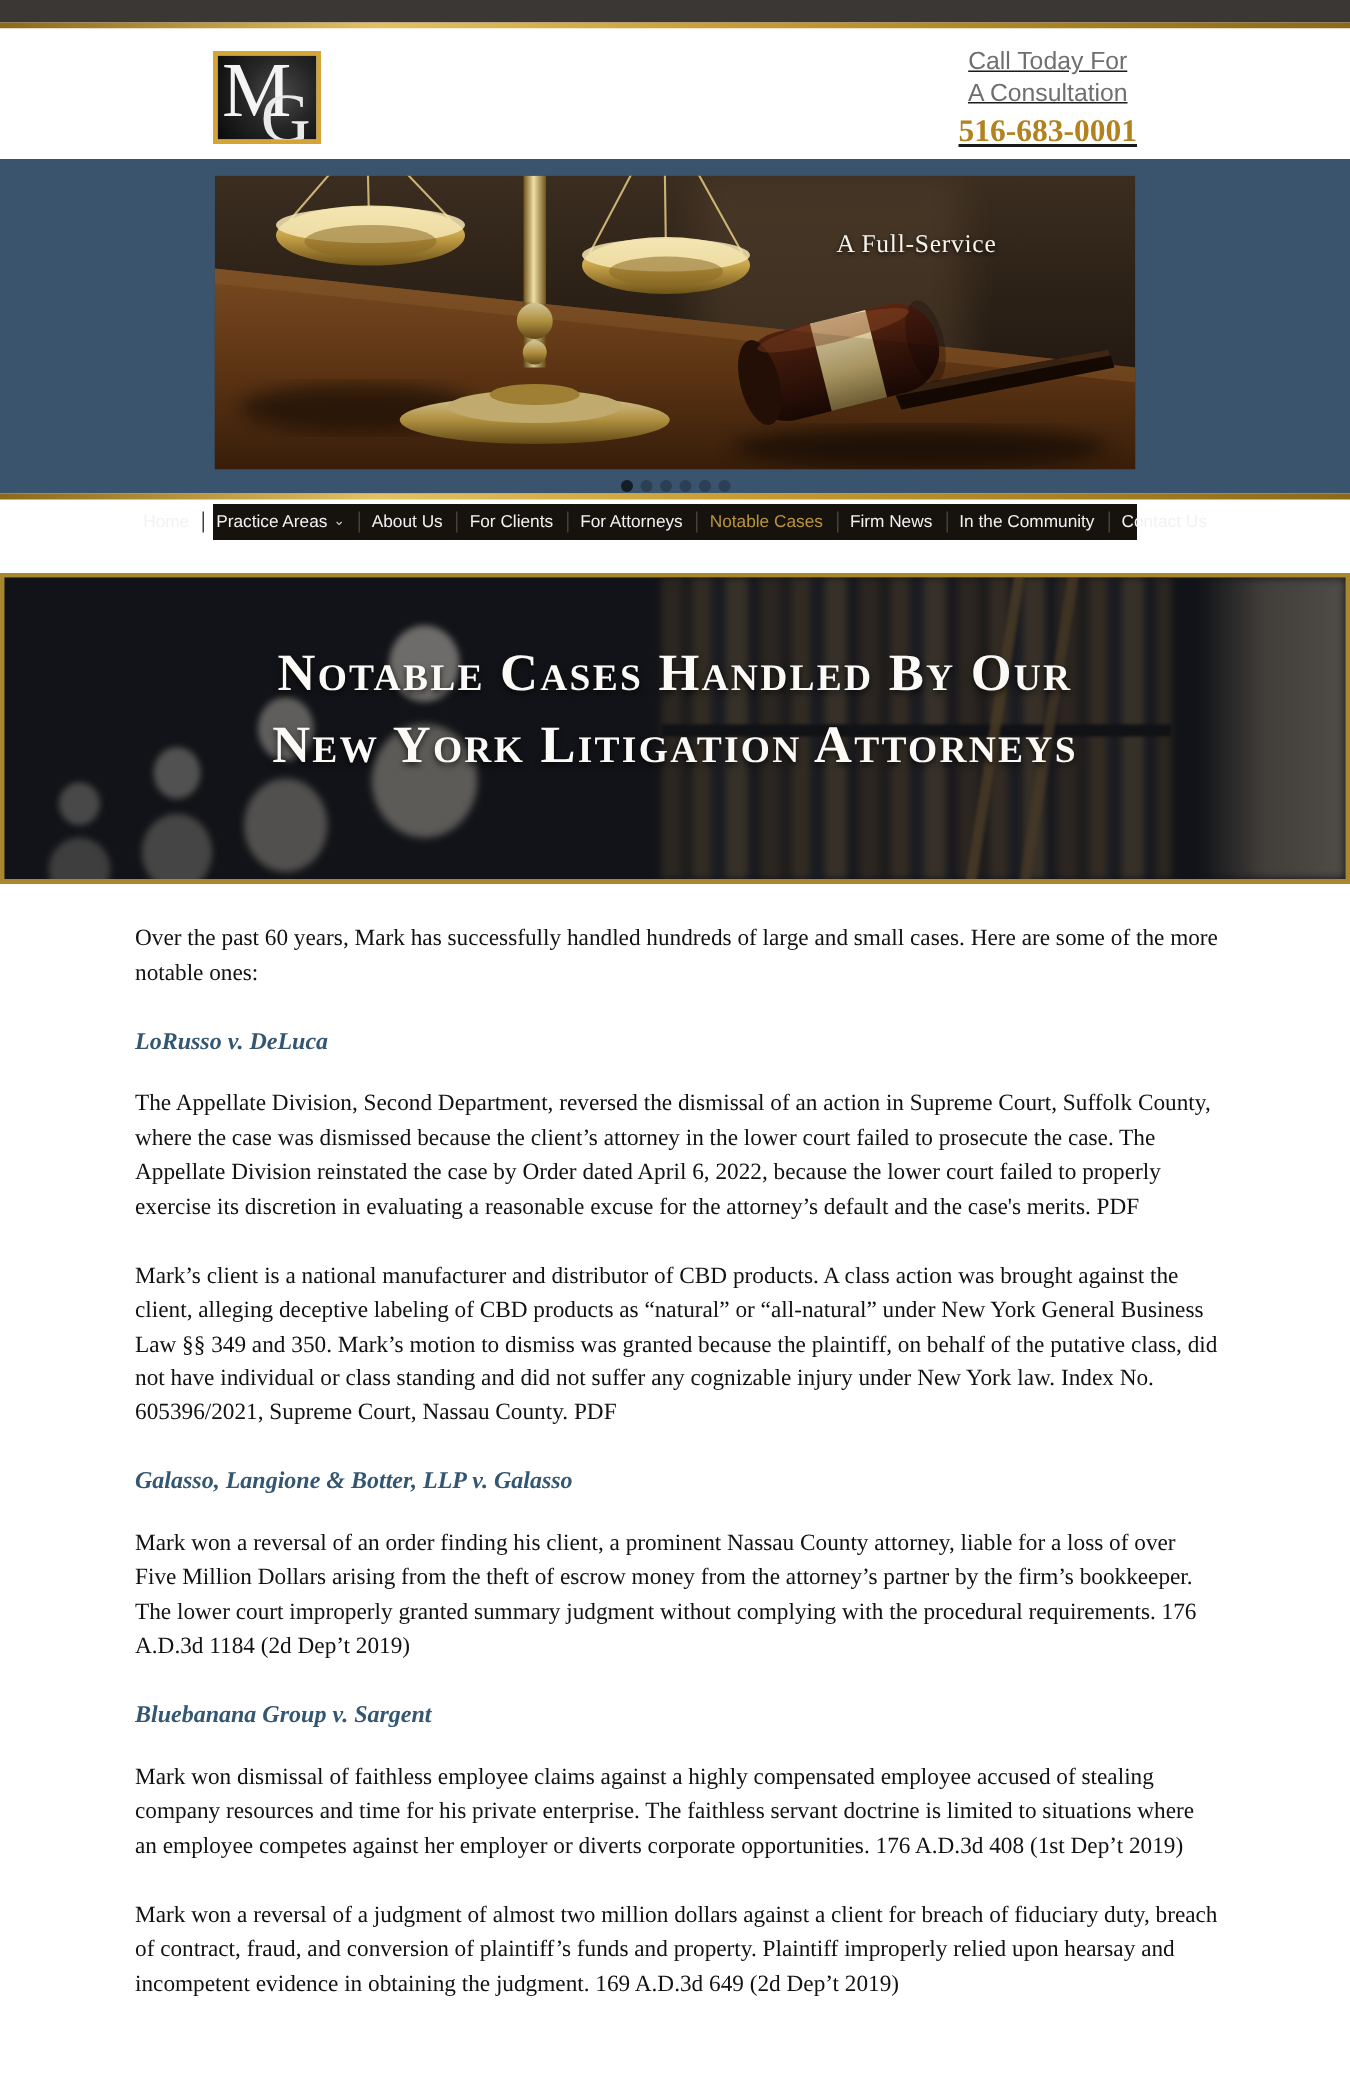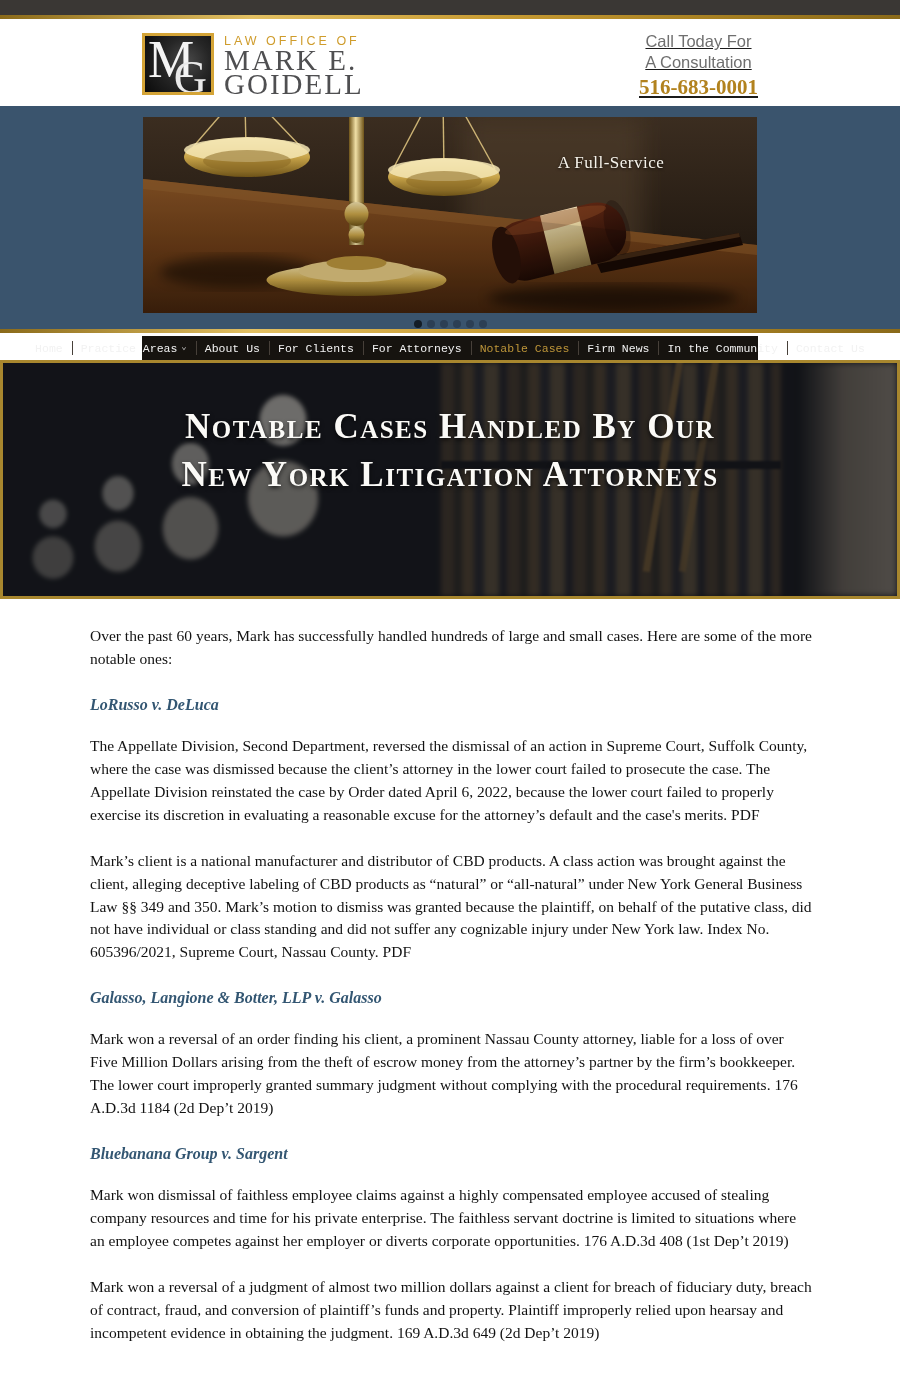--- a/index.html
+++ b/index.html
@@ -34,27 +34,27 @@
   .hero-caption .cap1 { font-size:17px; letter-spacing:.5px; }
   .hero-caption .cap2 { font-size:27px; letter-spacing:.5px; margin-top:1px; }
   .dots { display:flex; justify-content:center; gap:5px; margin-top:7px; }
   .dot { width:8px; height:8px; border-radius:50%; background:#2c3f54; cursor:pointer; }
   .dot.active { background:#141d26; }
 
   
   .nav-wrap { margin-top:3px; }
   .main-nav { width:616px; margin:0 auto; background:#16130f; height:24px; display:flex; align-items:stretch; justify-content:center; }
   .nav-item { position:relative; display:flex; align-items:center; padding:0 9px; color:#f2f2f2;
-    font-family:Liberation Mono, monospace; font-size:11.5px; text-decoration:none; cursor:pointer; white-space:nowrap; }
+    font-family:Liberation Sans, sans-serif; font-size:11.5px; text-decoration:none; cursor:pointer; white-space:nowrap; }
   .nav-item + .nav-item::before { content:""; position:absolute; left:0; top:5px; bottom:5px; width:1px; background:#474039; }
   .nav-item.active { color:#bd9539; }
   .chev { font-size:9px; margin-left:4px; color:#cfcfcf; line-height:1; transform:translateY(-1px); }
 
   
-  .page-banner { height:239px; border:3px solid #a8872e; position:relative; overflow:hidden; background:#1a1b20; }
+  .page-banner { margin-top:22px; height:207px; border:3px solid #a8872e; position:relative; overflow:hidden; background:#1a1b20; }
   .banner-books { position:absolute; top:0; bottom:0; left:49%; width:38%;
     background:repeating-linear-gradient(90deg,#5d4c3a 0 13px,#3a352f 13px 21px,#6e5a42 21px 33px,#33333c 33px 43px,#77664c 43px 58px,#2c2c34 58px 66px);
     filter:blur(2.5px) brightness(.85); }
   .banner-shelf { position:absolute; left:49%; width:38%; top:98px; height:8px; background:#17171c; filter:blur(1px); }
   .banner-ladder { position:absolute; top:-10px; left:73.5%; width:7px; height:220px; background:#8a6a3c; transform:rotate(9deg); filter:blur(1px); opacity:.85; }
   .banner-ladder2 { left:77.5%; opacity:.7; }
   .banner-pillar { position:absolute; right:0; top:0; bottom:0; width:11%;
     background:linear-gradient(90deg,rgba(120,110,98,0) 0%, #7e7468 45%, #9a9082 100%); filter:blur(3px); }
   .bust { position:absolute; filter:blur(2px);
     background:radial-gradient(ellipse 34% 26% at 50% 22%, #d8d3ca 0 55%, rgba(216,211,202,0) 60%),
@@ -82,25 +82,20 @@
   <div class="topbar"></div>
   <div class="gold-line"></div>
 
   <header class="site-header">
     <div class="header-inner">
       <a class="logo">
         <span class="logo-square">
           <span class="m">M</span>
           <span class="g">G</span>
         </span>
-        <span class="logo-text">
-          <div class="logo-tagline">LAW OFFICE OF</div>
-          <div class="logo-name">MARK E.</div>
-          <div class="logo-name">GOIDELL</div>
-        </span>
       </a>
       <div class="call-block">
         <div class="call-line">Call Today For</div>
         <div class="call-line">A Consultation</div>
         <div class="phone">516-683-0001</div>
       </div>
     </div>
   </header>
 
   <div class="hero-band">

